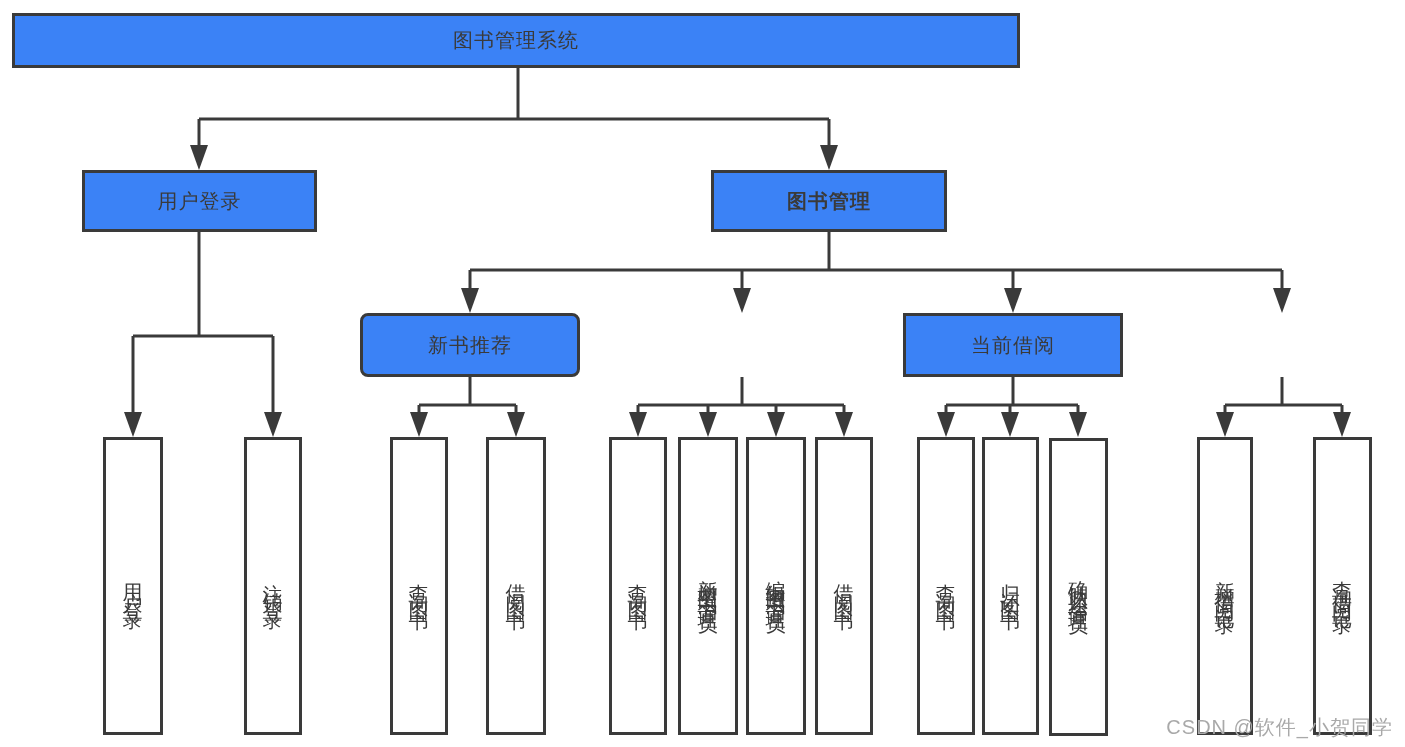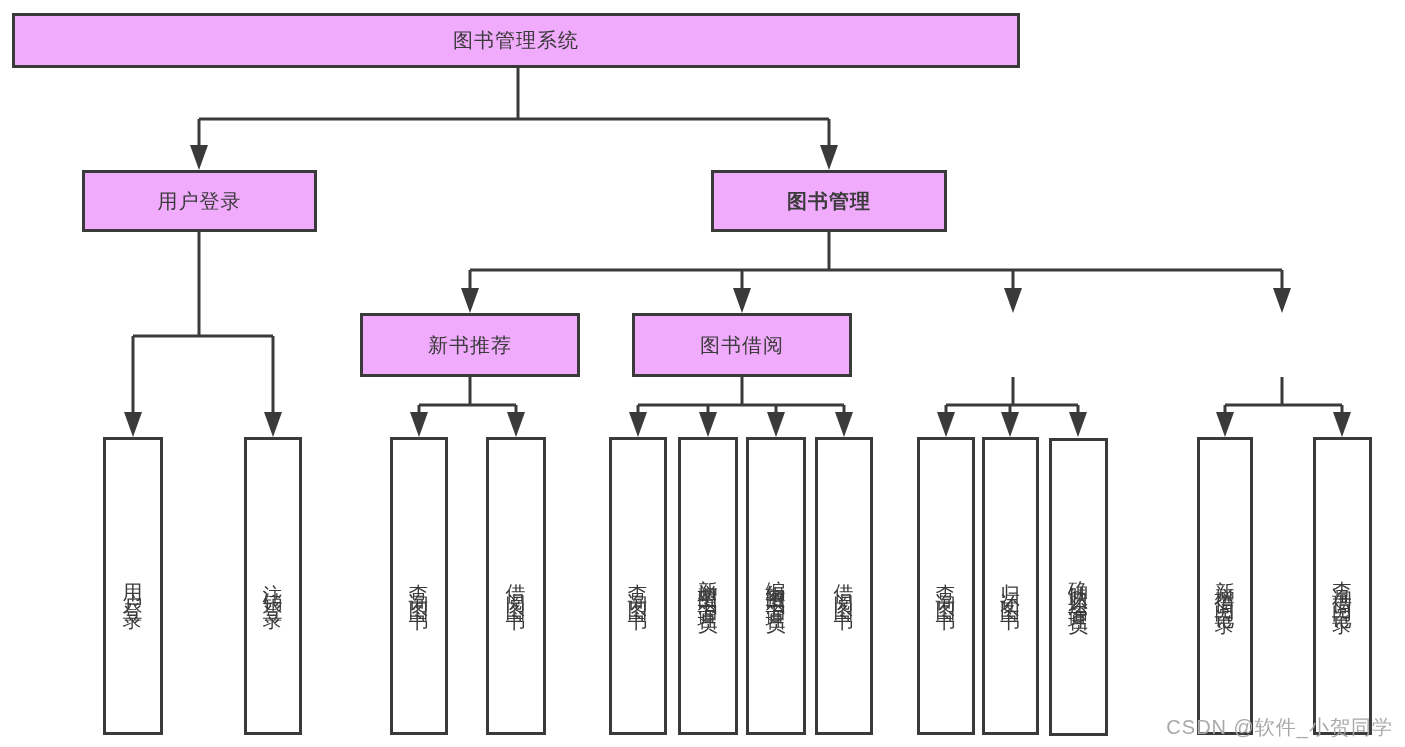--- a/index.html
+++ b/index.html
@@ -8,21 +8,21 @@
     width:1405px;height:747px;
     background:#ffffff;
     font-family:"Liberation Sans","DejaVu Sans",sans-serif;
     color:#3a3a3a;
     overflow:hidden;
   }
   #connectors{position:absolute;left:0;top:0;width:1405px;height:747px;}
   .box{
     position:absolute;
     border:3px solid #3a3a3a;
-    background:#f0abfc;
+    background:#3b82f6;
     display:flex;align-items:center;justify-content:center;
     font-size:20px;
     letter-spacing:1px;
     box-sizing:border-box;
     text-align:center;
   }
   .vbox{
     position:absolute;
     border:3px solid #3a3a3a;
     background:#ffffff;
@@ -123,25 +123,25 @@
     <span>图书管理系统</span>
   </div>
 
   <div class="box" style="left:82px;top:170px;width:235px;height:62px;">
     <span>用户登录</span>
   </div>
   <div class="box" style="left:711px;top:170px;width:236px;height:62px;font-weight:bold;">
     <span>图书管理</span>
   </div>
 
-  <div class="box" style="left:360px;top:313px;width:220px;height:64px;">
+  <div class="box" style="left:360px;top:313px;width:220px;height:64px;border-radius:8px;">
     <span>新书推荐</span>
   </div>
-  <div class="box" style="left:632px;top:313px;width:220px;height:64px;">
-    <span>图书借阅</span>
+  <div class="box" style="left:903px;top:313px;width:220px;height:64px;">
+    <span>当前借阅</span>
   </div>
 
   <div class="vbox" style="left:103px;top:437px;width:60px;height:298px;">
     <span class="vlabel">用户登录</span>
   </div>
   <div class="vbox" style="left:244px;top:437px;width:58px;height:298px;">
     <span class="vlabel">注销登录</span>
   </div>
 
   <div class="vbox" style="left:390px;top:437px;width:58px;height:298px;">

